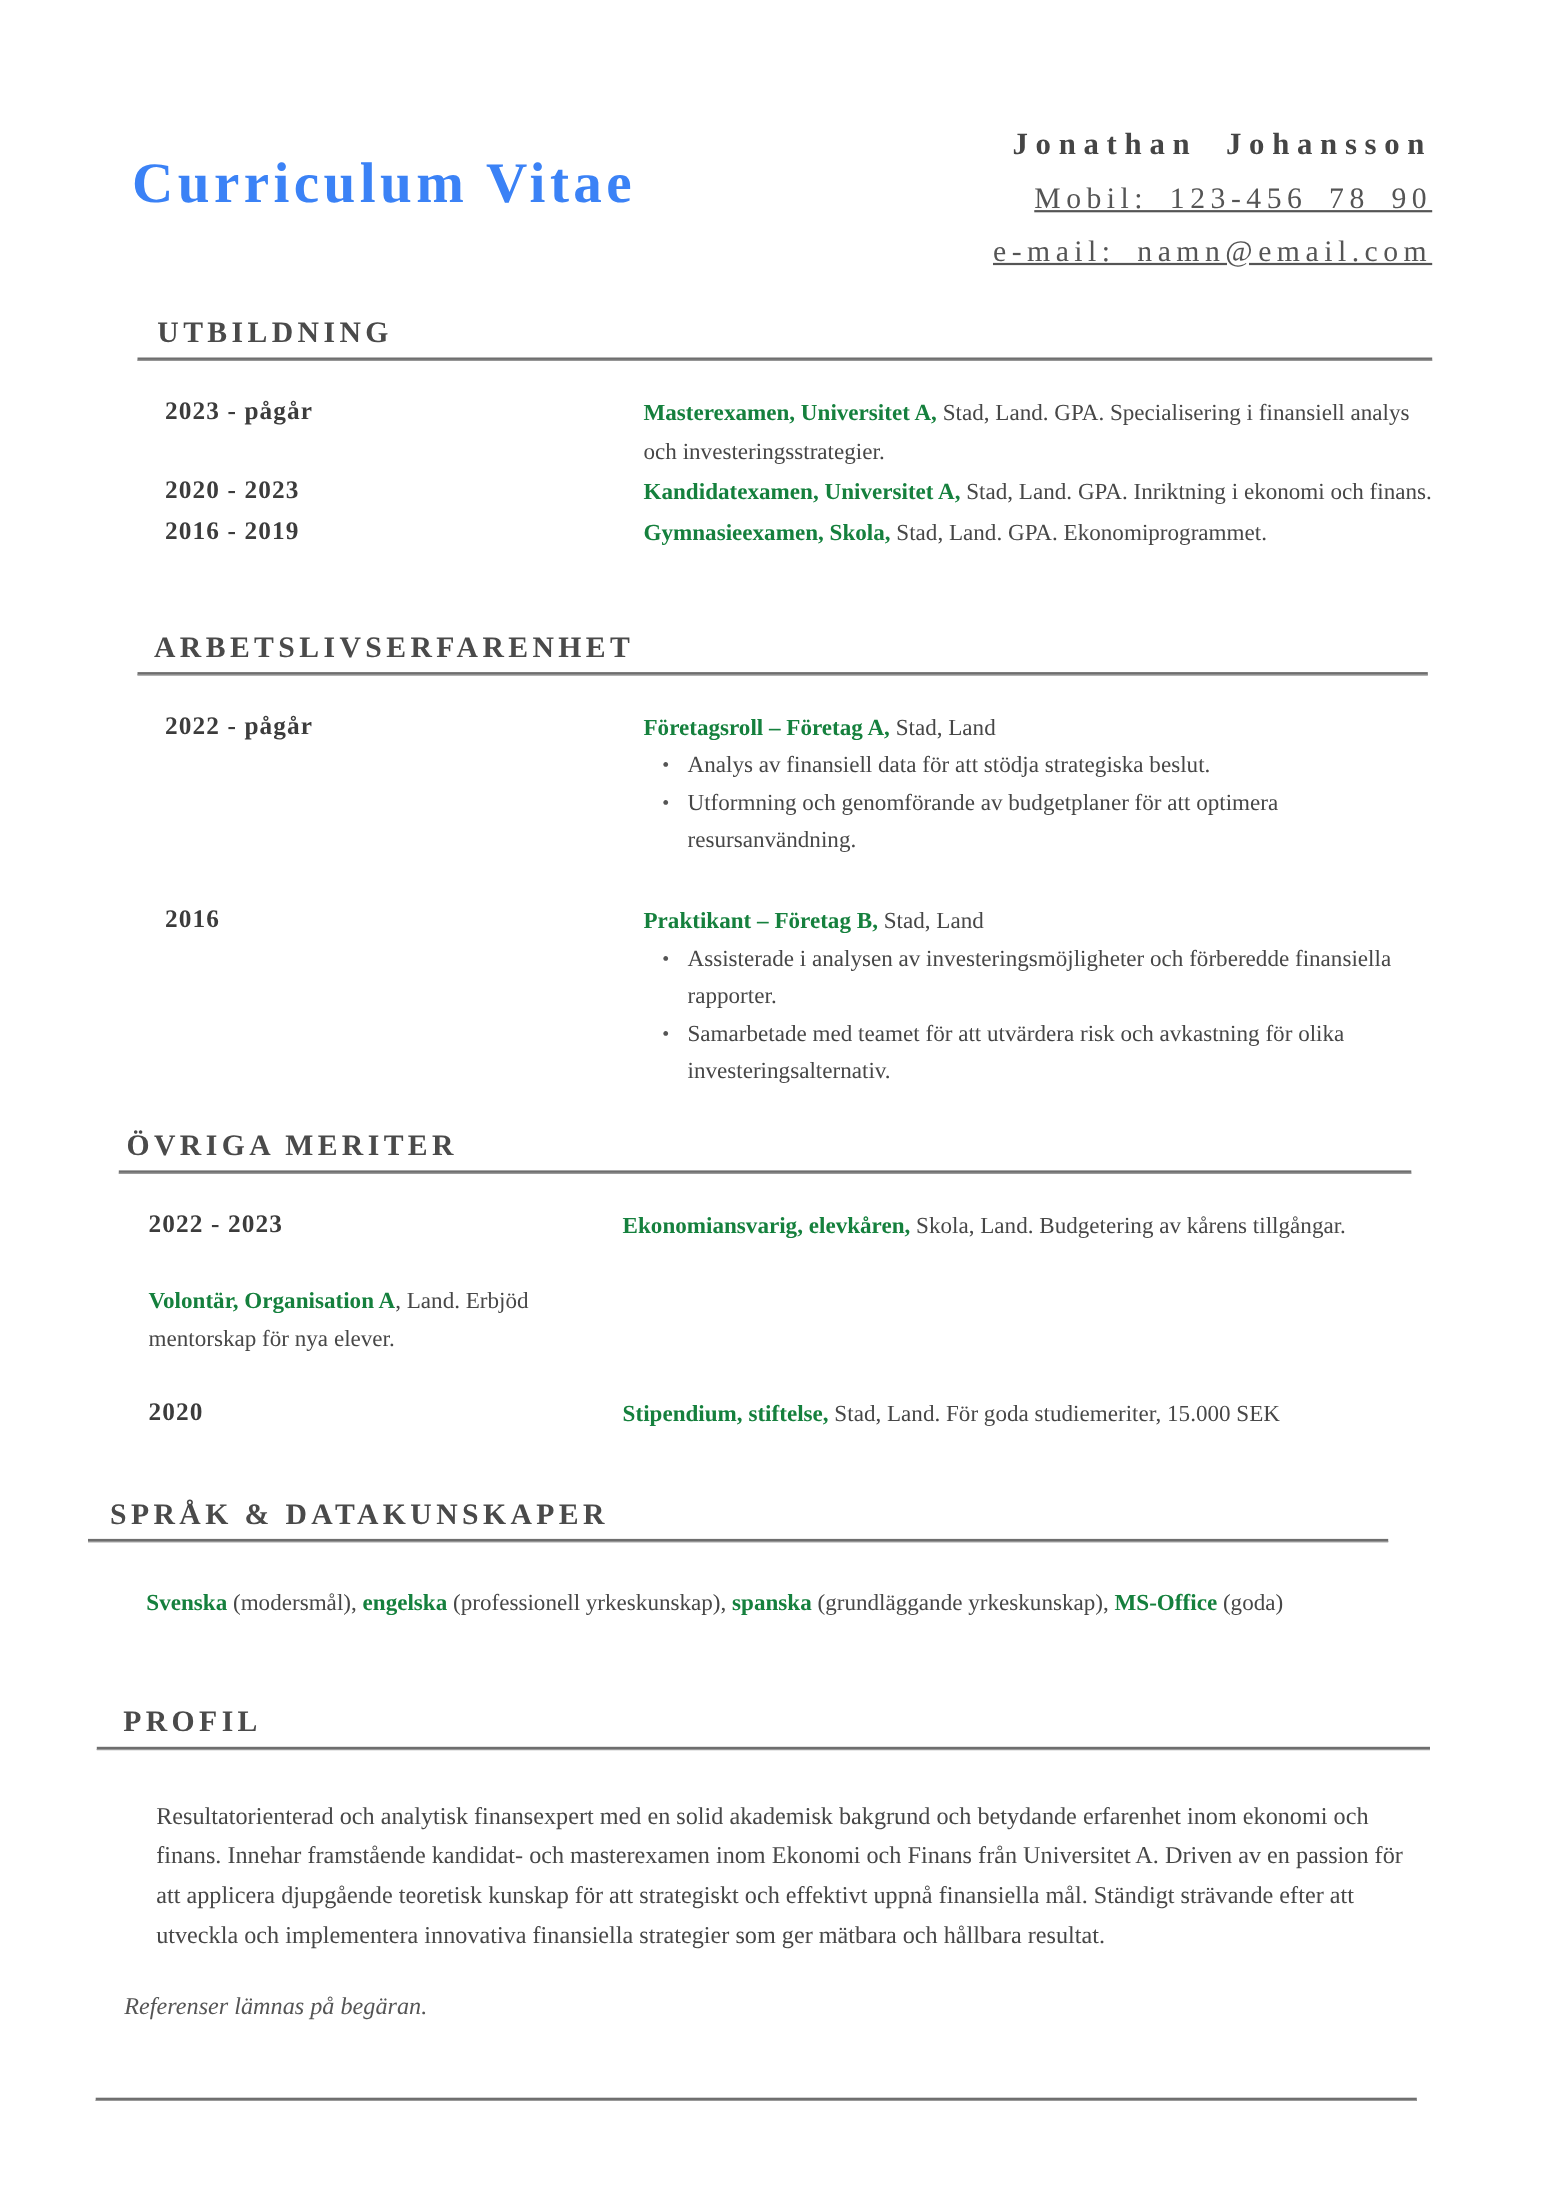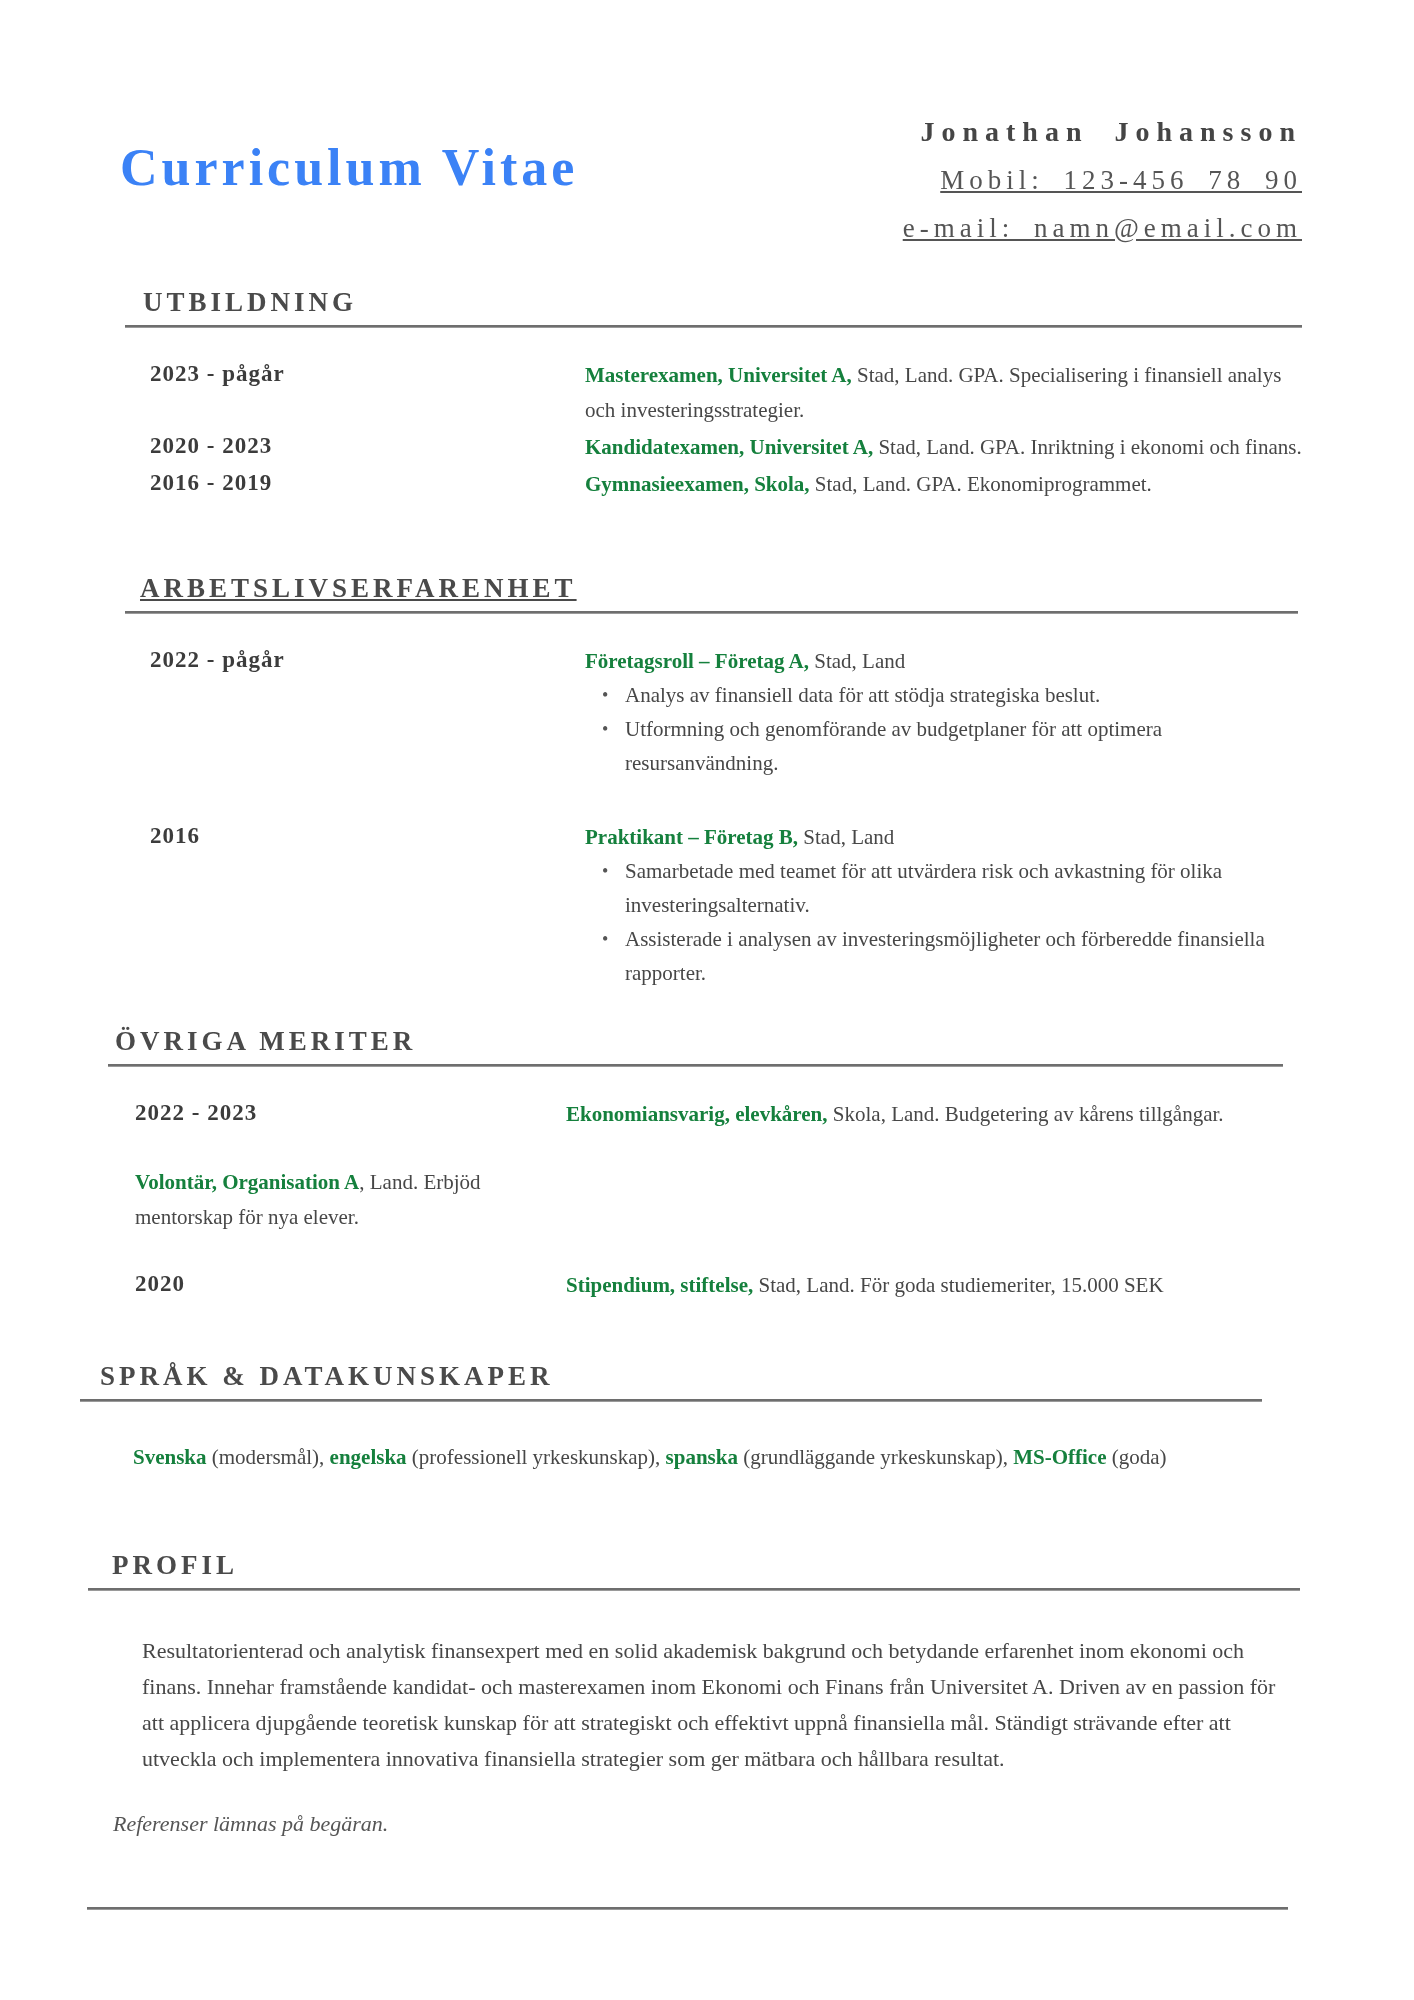--- a/index.html
+++ b/index.html
@@ -36,21 +36,21 @@
   .sec-head {
     font-size:27px; font-weight:600; letter-spacing:4px;
     color:#4a4a4a; line-height:32px;
   }
   .rule { height:2px; background:#6e6e6e; border-bottom:1px solid #9a9a9a; margin-top:7px; }
   .sec-body { margin-top:30px; }
 
   .sec-education   { margin:42px 112px 0 125px; }
   .sec-education   .sec-head { padding-left:18px; }
   .sec-experience  { margin:70px 116px 0 125px; }
-  .sec-experience  .sec-head { padding-left:15px;text-decoration:underline; }
+  .sec-experience  .sec-head { padding-left:15px; }
   .sec-merits      { margin:35px 131px 0 108px; }
   .sec-merits      .sec-head { padding-left:7px; }
   .sec-skills      { margin:57px 152px 0 80px; }
   .sec-skills      .sec-head { padding-left:20px; }
   .sec-profile     { margin:75px 114px 0 88px; }
   .sec-profile     .sec-head { padding-left:24px; }
 
   
   .row { display:grid; grid-template-columns:435px 1fr; padding-left:25px; }
   .sec-merits .row { grid-template-columns:431px 1fr; padding-left:27px; margin-bottom:33px; }
@@ -142,22 +142,22 @@
             <li>Utformning och genomförande av budgetplaner för att optimera resursanvändning.</li>
           </ul>
         </div>
       </div>
 
       <div class="row job">
         <div class="period">2016</div>
         <div class="desc">
           <div><b>Praktikant – Företag B,</b><span> Stad, Land</span></div>
           <ul class="bullets">
+            <li>Assisterade i analysen av investeringsmöjligheter och förberedde finansiella rapporter.</li>
             <li>Samarbetade med teamet för att utvärdera risk och avkastning för olika investeringsalternativ.</li>
-            <li>Assisterade i analysen av investeringsmöjligheter och förberedde finansiella rapporter.</li>
           </ul>
         </div>
       </div>
 
     </div>
   </div>
 
   <div class="section sec-merits">
     <div class="sec-head">ÖVRIGA MERITER</div>
     <div class="rule"></div>

